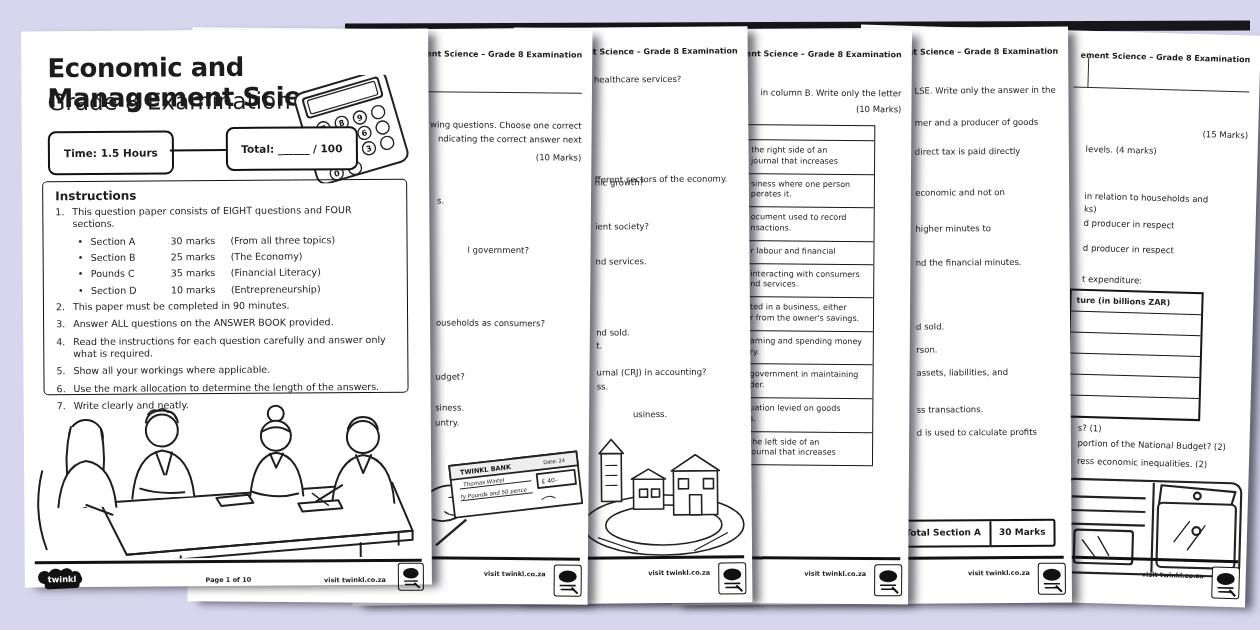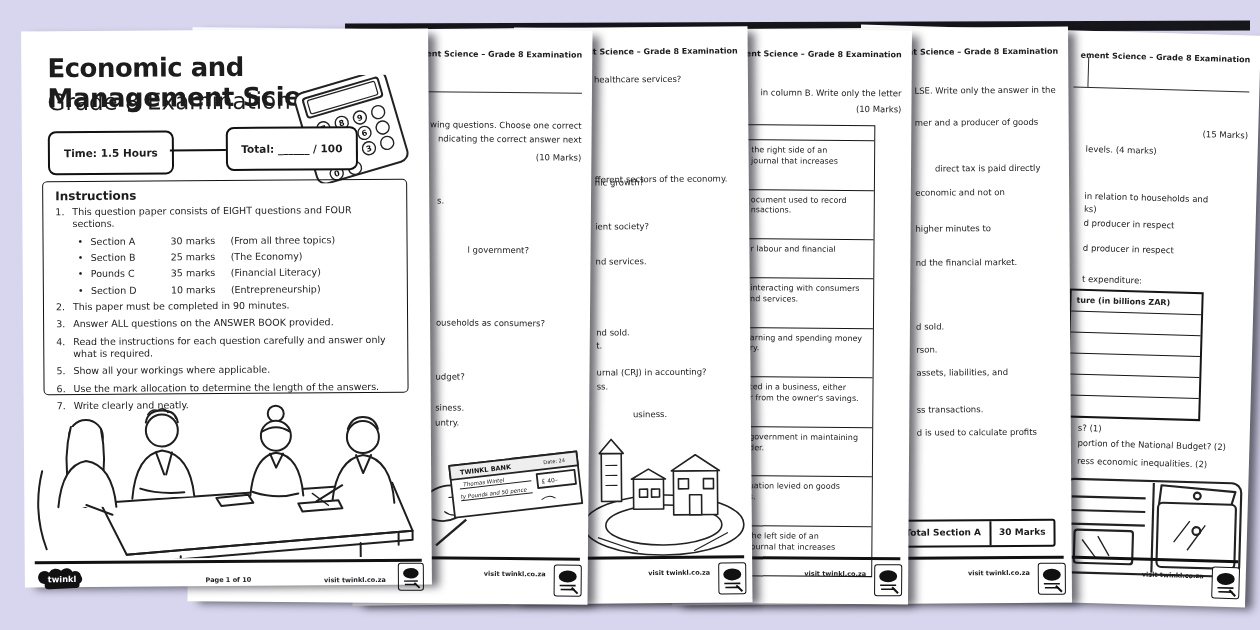--- a/index.html
+++ b/index.html
@@ -40,21 +40,21 @@
   .sec-row .bullet::before{content:"•";}
   .wrap2{max-width:250px;}
   .ffoot-line{position:absolute;left:10px;right:10px;top:530px;border-top:3px solid #111;}
   .logo{position:absolute;left:12px;top:536px;width:52px;height:23px;}
   .page-ind{position:absolute;left:0;right:0;top:546px;text-align:center;font-size:6.5px;font-weight:bold;}
   .fvisit{position:absolute;right:46px;top:547px;font-size:6.5px;font-weight:bold;}
   .fstamp{position:absolute;right:8px;top:534px;width:24px;height:26px;border:1.5px solid #111;border-radius:3px;}
   .people{position:absolute;left:6px;top:354px;width:395px;height:174px;}
   
   .match-table{position:absolute;top:95px;left:-8px;right:36px;border:1.5px solid #161616;background:#fff;}
-  .mrow{border-top:1.5px solid #161616;padding:5px 5px 22px;font-size:8px;line-height:1.35;white-space:pre-line;}
+  .mrow{border-top:1.5px solid #161616;padding:5px 5px 6px;font-size:8px;line-height:1.35;white-space:pre-line;}
   .mrow:first-child{border-top:none;min-height:10px;padding:2px 5px;}
   .budget-table{position:absolute;top:258px;left:-8px;right:50px;border:2px solid #161616;background:#fff;}
   .brow{border-top:1.5px solid #161616;height:20px;}
   .brow-head{font-size:8px;font-weight:bold;padding:5px 5px;white-space:nowrap;}
   .total-sec-box{position:absolute;right:16px;top:492px;display:flex;border:2px solid #131313;border-radius:3px;font-size:9px;font-weight:bold;background:#fff;}
   .total-sec-box div{padding:6px 8px;white-space:nowrap;}
   .total-sec-box div+div{border-left:2px solid #131313;}
   .illus{position:absolute;}
   svg{display:block;}
   svg text{font-family:"DejaVu Sans",sans-serif;}
@@ -112,24 +112,24 @@
           </svg>
       </div>
     </div>
   </div>
 
   <div class="page p5">
     <div class="strip">
       <div class="bhead">ement Science – Grade 8 Examination</div>
       <div class="frag l" style="top:58px;">LSE. Write only the answer in the</div>
       <div class="frag l" style="top:90px;">mer and a producer of goods</div>
-      <div class="frag l" style="top:136px;margin-left:20px;">direct tax is paid directly</div>
+      <div class="frag l" style="top:119px;">direct tax is paid directly</div>
       <div class="frag l" style="top:160px;">economic and not on</div>
       <div class="frag l" style="top:196px;">higher minutes to</div>
-      <div class="frag l" style="top:230px;">nd the financial market.</div>
+      <div class="frag l" style="top:230px;">nd the financial minutes.</div>
       <div class="frag l" style="top:294px;">d sold.</div>
       <div class="frag l" style="top:317px;">rson.</div>
       <div class="frag l" style="top:340px;">assets, liabilities, and</div>
       <div class="frag l" style="top:377px;">ss transactions.</div>
       <div class="frag l" style="top:400px;">d is used to calculate profits</div>
       <div class="total-sec-box">
         <div>Total Section A</div>
         <div>30 Marks</div>
       </div>
       <div class="bfoot-line"></div>
@@ -146,29 +146,31 @@
 
   <div class="page p4">
     <div class="strip">
       <div class="bhead">ment Science – Grade 8 Examination</div>
       <div class="frag r" style="top:58px;">in column B. Write only the letter</div>
       <div class="frag r" style="top:74px;">(10 Marks)</div>
       <div class="match-table">
         <div class="mrow"></div>
         <div class="mrow">the right side of an
 journal that increases</div>
+        <div class="mrow">siness where one person
+perates it.</div>
         <div class="mrow">ocument used to record
 nsactions.</div>
         <div class="mrow">r labour and financial</div>
         <div class="mrow">interacting with consumers
 nd services.</div>
+        <div class="mrow">ted in a business, either
+r from the owner's savings.</div>
         <div class="mrow">arning and spending money
 ry.</div>
-        <div class="mrow">ted in a business, either
-r from the owner's savings.</div>
         <div class="mrow">government in maintaining
 der.</div>
         <div class="mrow">uation levied on goods
 s.</div>
         <div class="mrow">the left side of an
 journal that increases</div>
       </div>
       <div class="bfoot-line"></div>
       <div class="bfoot-visit">visit twinkl.co.za</div>
       <div class="stamp">

